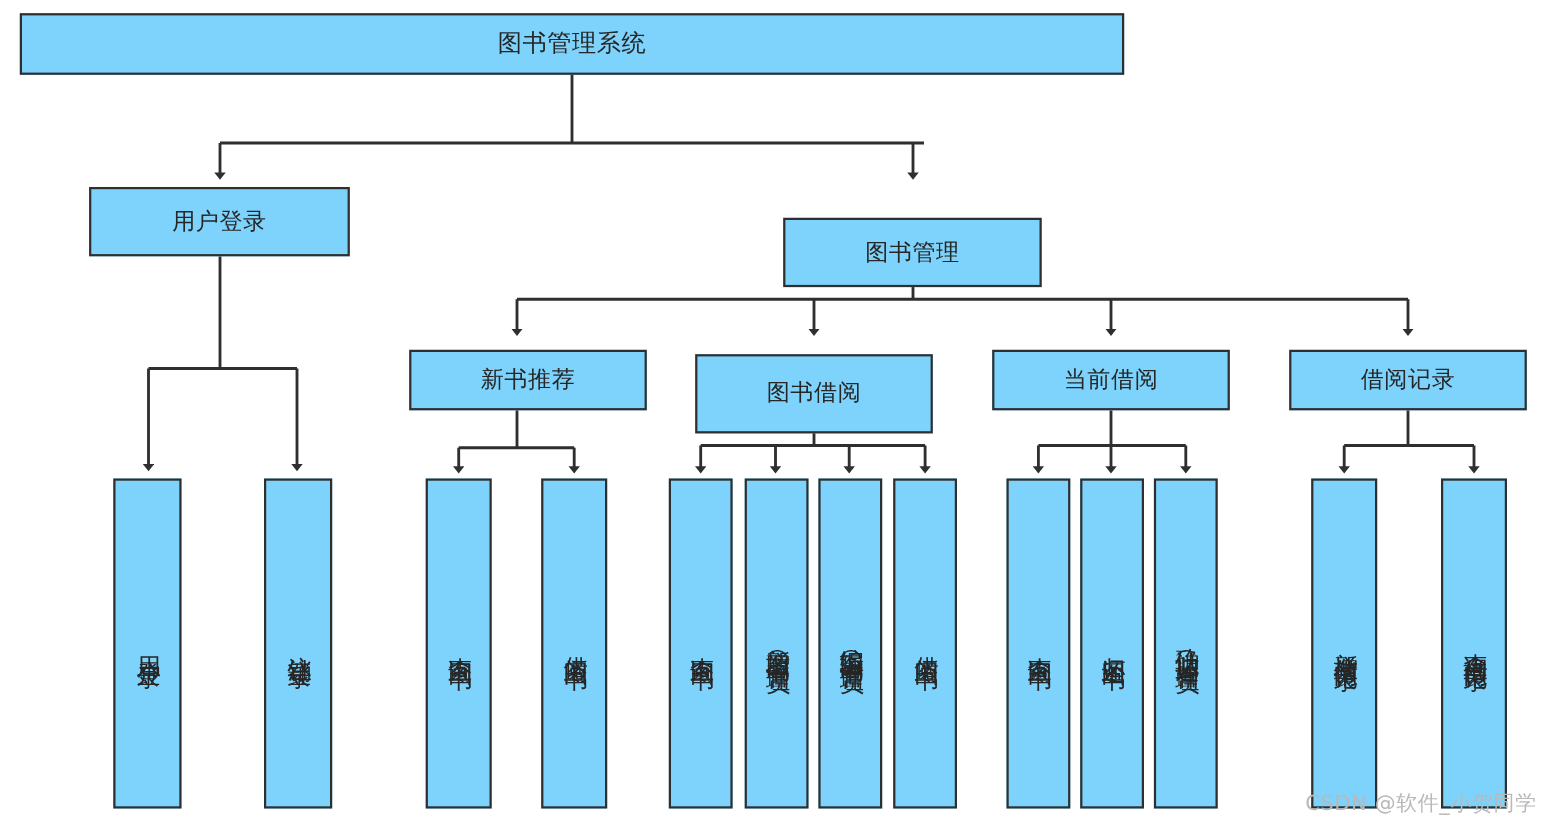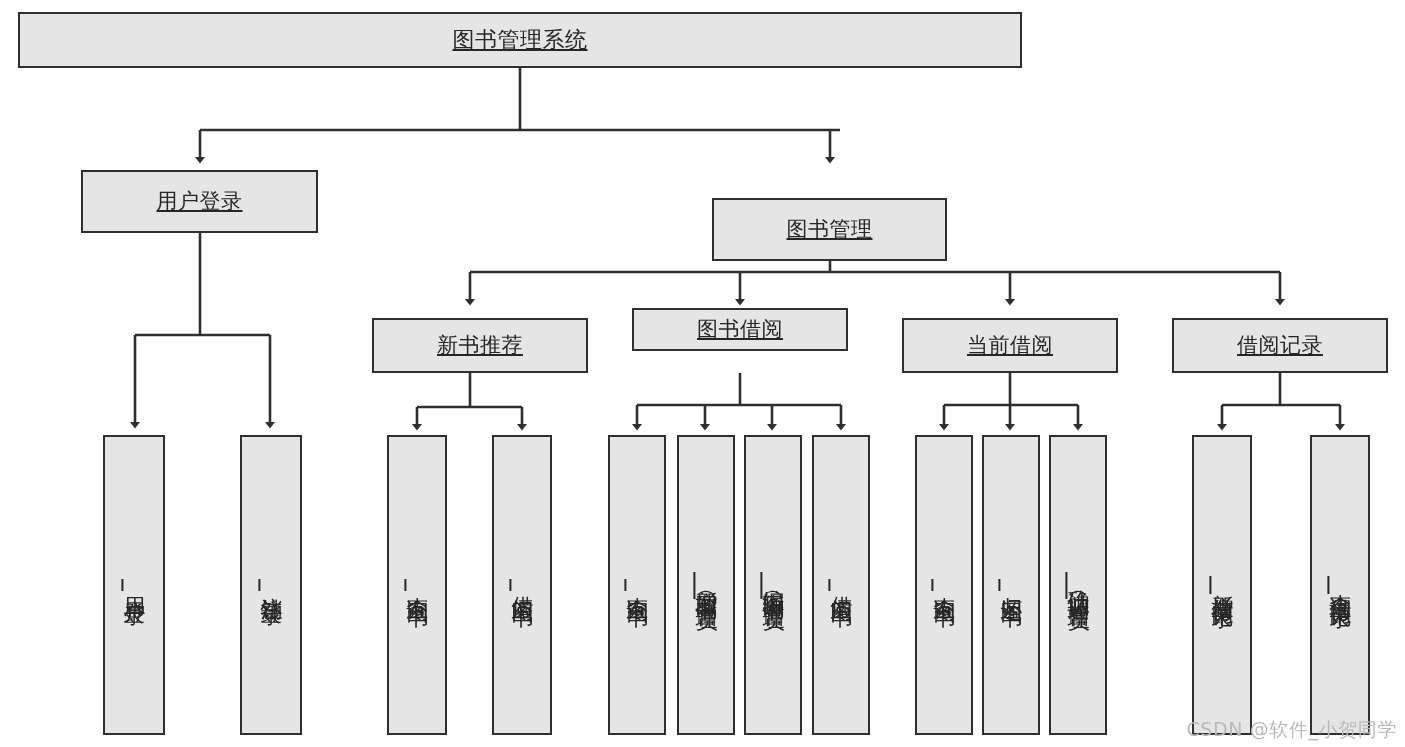--- a/index.html
+++ b/index.html
@@ -7,26 +7,25 @@
     font-family:"DejaVu Sans","Liberation Sans",sans-serif;
     width:1405px;height:747px;overflow:hidden;
   }
   #stage{position:relative;width:1405px;height:747px;background:#fff;}
   svg.lines{position:absolute;left:0;top:0;width:1405px;height:747px;}
 
   .node{
     position:absolute;
     box-sizing:border-box;
     border:2.5px solid #2f2f2f;
-    background:#e5e5e5;
+    background:#7dd3fc;
     display:flex;
     align-items:center;
     justify-content:center;
     color:#262626;
-    text-decoration:underline;
   }
   .node .lbl{
     display:block;
     text-align:center;
     line-height:1.12;
     letter-spacing:0.5px;
   }
   .node.h .lbl{font-size:21px;}
   .node.root .lbl{font-size:22px;}
   .node.v{align-items:center;justify-content:center;}
@@ -112,21 +111,21 @@
   <div class="node h" style="left:81px;top:170px;width:237px;height:63px;">
     <span class="lbl">用户登录</span>
   </div>
   <div class="node h" style="left:712px;top:170px;width:235px;height:63px;margin-top:28px;">
     <span class="lbl">图书管理</span>
   </div>
 
   <div class="node h" style="left:372px;top:318px;width:216px;height:55px;">
     <span class="lbl">新书推荐</span>
   </div>
-  <div class="node h" style="left:632px;top:308px;width:216px;height:43px;">
+  <div class="node h" style="left:632px;top:322px;width:216px;height:72px;">
     <span class="lbl">图书借阅</span>
   </div>
   <div class="node h" style="left:902px;top:318px;width:216px;height:55px;">
     <span class="lbl">当前借阅</span>
   </div>
   <div class="node h" style="left:1172px;top:318px;width:216px;height:55px;">
     <span class="lbl">借阅记录</span>
   </div>
 
   <div class="node v" style="left:103px;top:435px;width:62px;height:300px;">

